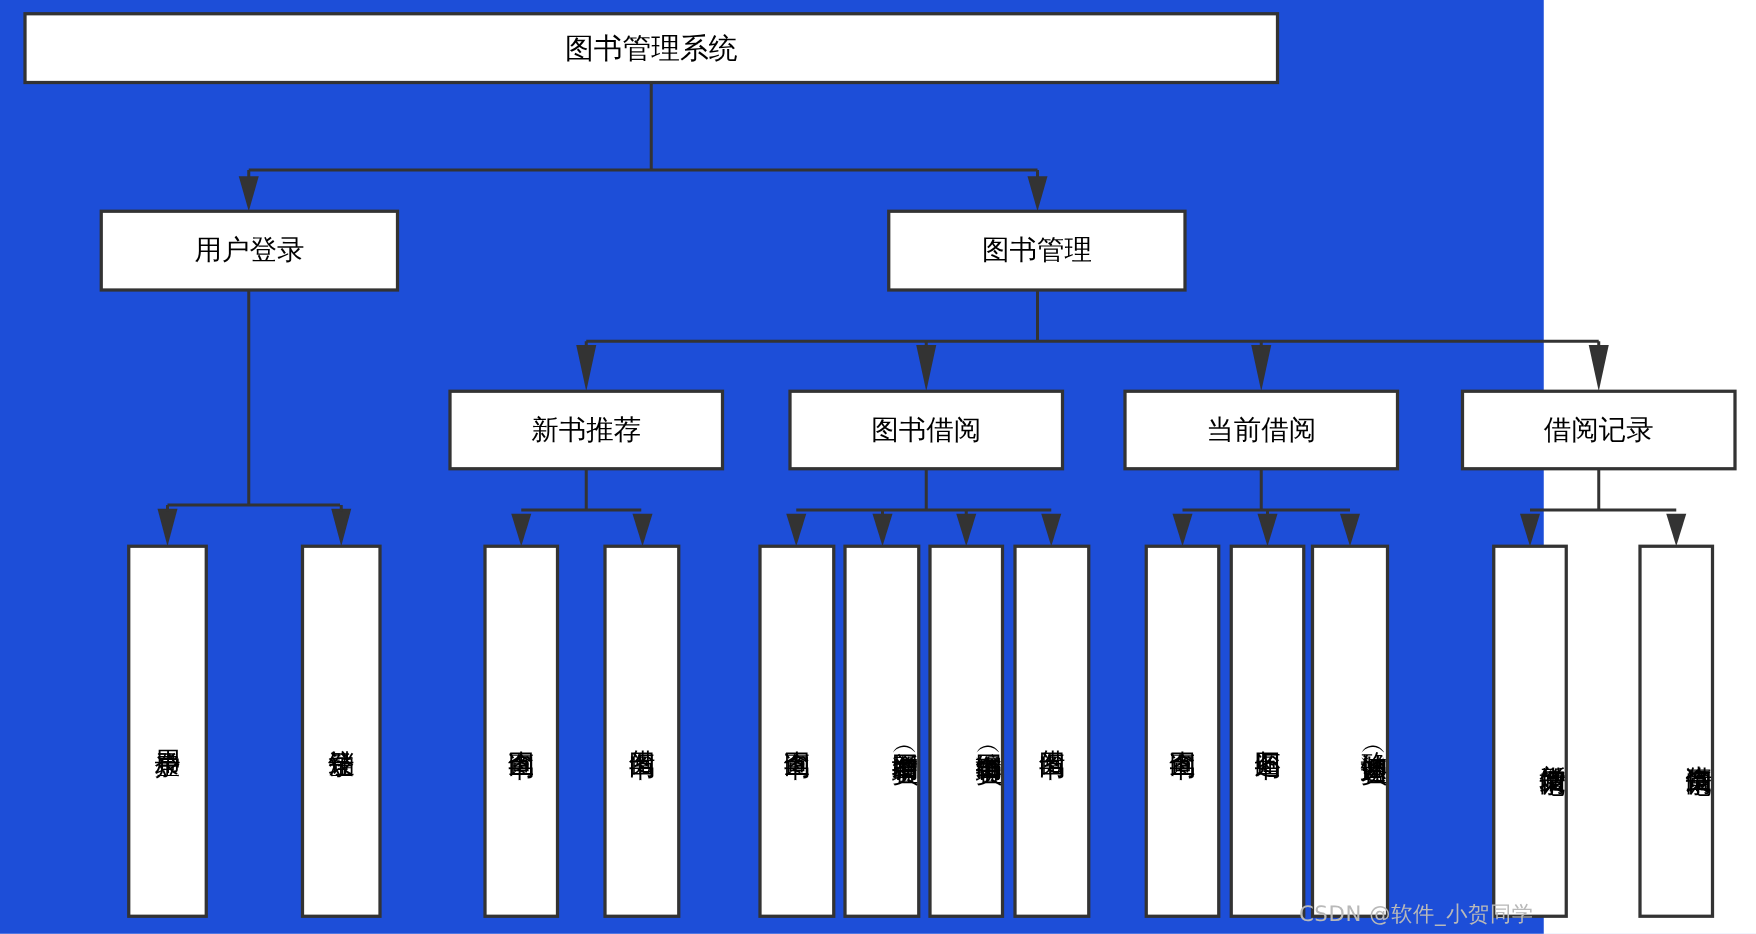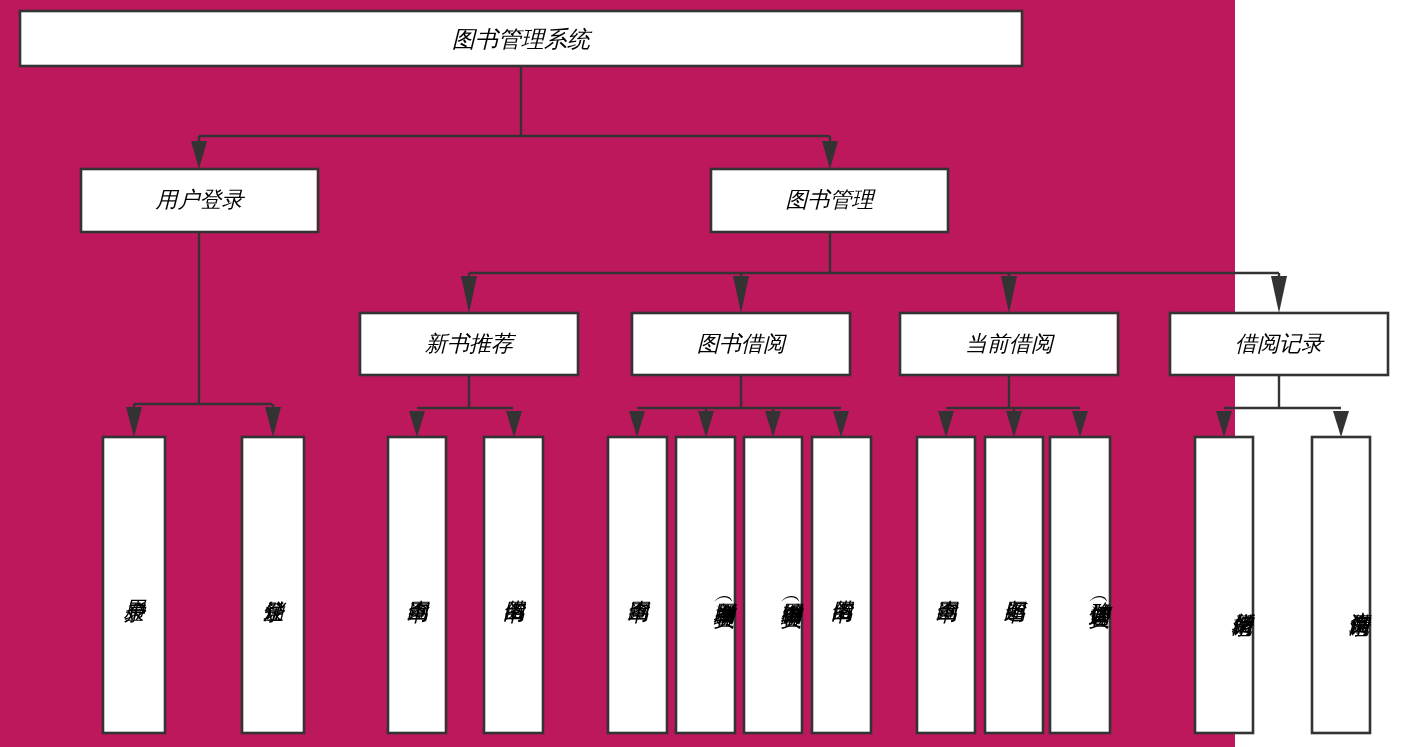--- a/index.html
+++ b/index.html
@@ -10,22 +10,21 @@
   body {
     width: 1405px;
     height: 747px;
     font-family: "DejaVu Sans", "Liberation Sans", sans-serif;
     overflow: hidden;
   }
   #diagram-root {
     position: relative;
     width: 1235px;
     height: 747px;
-    background: #be185d;
-    font-style: italic;
+    background: #1d4ed8;
   }
   svg.diagram-canvas {
     position: absolute;
     left: 0;
     top: 0;
     width: 1405px;
     height: 747px;
     display: block;
   }
   .node-box {
@@ -206,14 +205,15 @@
   <div class="vlabel" style="left:608px; top:437px; width:59px; height:296px; display:flex; align-items:center; justify-content:center;">查询图书</div>
   <div class="vlabel" style="left:676px; top:441px; width:59px; height:296px; display:flex; align-items:flex-start; justify-content:center;">新增图书（管理员）</div>
   <div class="vlabel" style="left:744px; top:441px; width:58px; height:296px; display:flex; align-items:flex-start; justify-content:center;">编辑图书（管理员）</div>
   <div class="vlabel" style="left:812px; top:437px; width:59px; height:296px; display:flex; align-items:center; justify-content:center;">借阅图书</div>
   <div class="vlabel" style="left:917px; top:437px; width:58px; height:296px; display:flex; align-items:center; justify-content:center;">查询图书</div>
   <div class="vlabel" style="left:985px; top:437px; width:58px; height:296px; display:flex; align-items:center; justify-content:center;">归还图书</div>
   <div class="vlabel" style="left:1050px; top:441px; width:60px; height:296px; display:flex; align-items:flex-start; justify-content:center;">确认归还（管理员）</div>
   <div class="vlabel" style="left:1195px; top:450px; width:58px; height:296px; display:flex; align-items:flex-start; justify-content:center;">新增借阅记录</div>
   <div class="vlabel" style="left:1312px; top:450px; width:58px; height:296px; display:flex; align-items:flex-start; justify-content:center;">查询借阅记录</div>
 
+  <div class="watermark">CSDN @软件_小贺同学</div>
 
 </div>
 
 </body></html>

